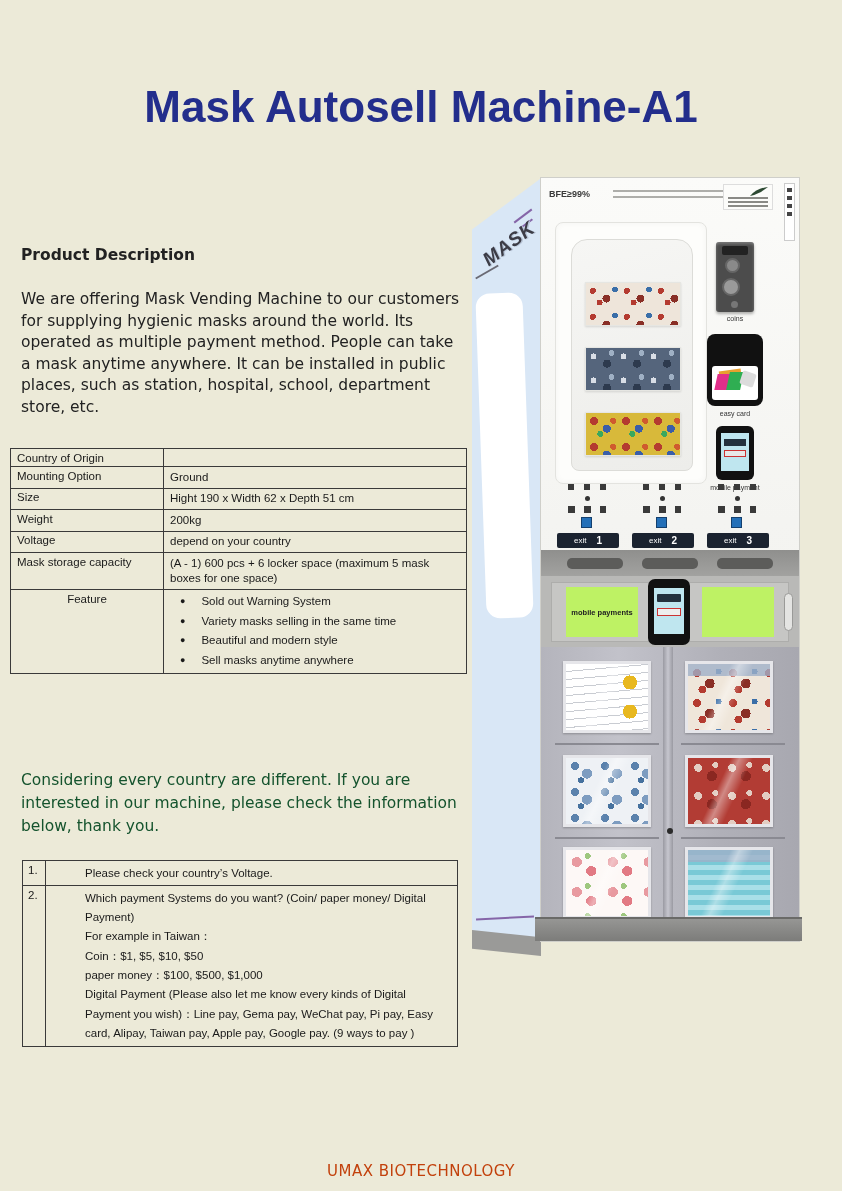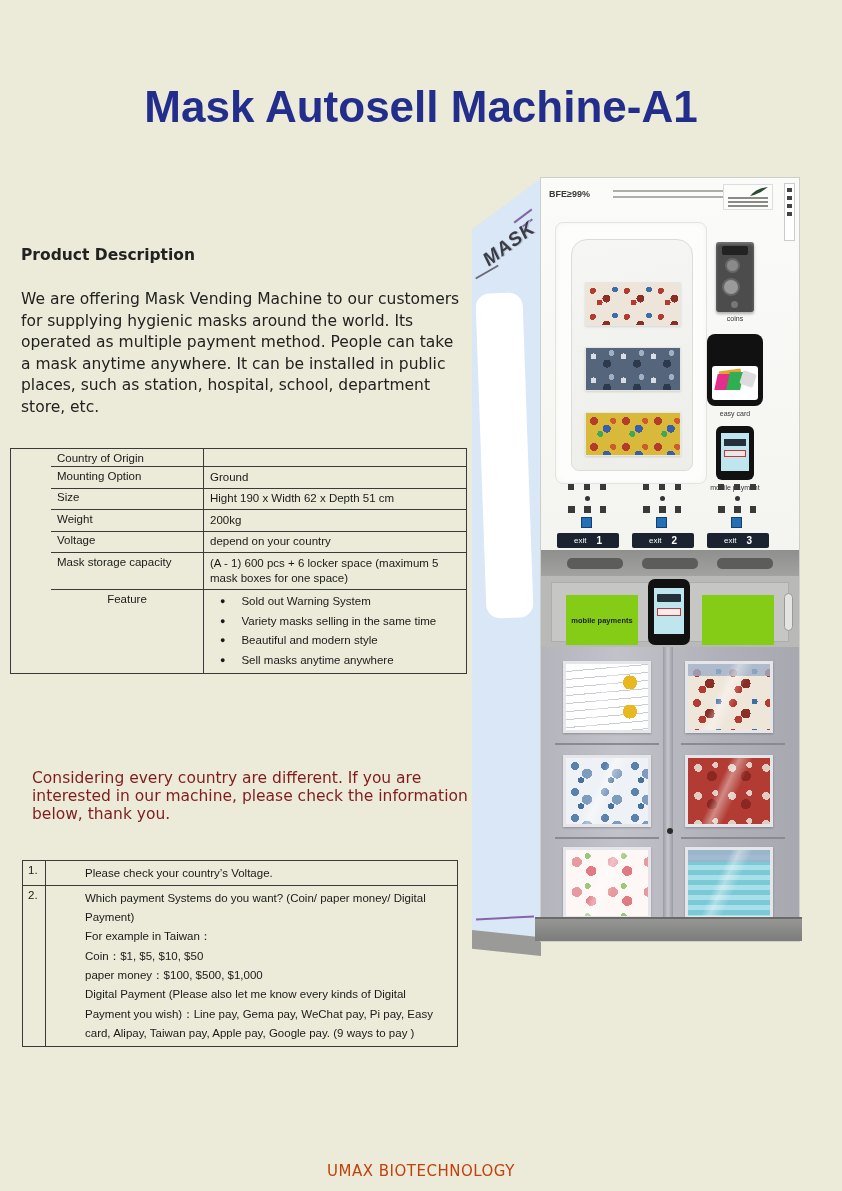--- a/index.html
+++ b/index.html
@@ -7,26 +7,26 @@
 
   .page { position:absolute; inset:0; }
 
   
   .title { position:absolute; left:0; top:82px; width:842px; text-align:center;
            font-family:"Liberation Sans", sans-serif; font-weight:bold; font-size:44px; color:#232e8c; letter-spacing:0px; }
 
   
   .desc-head { position:absolute; left:21px; top:246px; font-size:15.5px; color:#222;font-weight:bold; }
   .desc-body { position:absolute; left:21px; top:289px; width:445px; font-size:15.5px; line-height:21.6px; color:#222; }
-  .note-body { position:absolute; left:32px; top:769px; width:450px; font-size:15.5px; line-height:18px; color:#7f1d1d; }
+  .note-body { position:absolute; left:21px; top:769px; width:450px; font-size:15.5px; line-height:23px; color:#14532d; }
 
   
   .spec-table { position:absolute; left:10px; top:448px; width:457px; border:1px solid #3a3a3a;
                 font-family:"Liberation Sans", sans-serif; font-size:11.5px; color:#1a1a1a; }
-  .spec-row { display:flex; border-bottom:1px solid #3a3a3a;margin-left:40px; }
+  .spec-row { display:flex; border-bottom:1px solid #3a3a3a; }
   .spec-row:last-child { border-bottom:none;text-align:center; }
   .spec-label { width:153px; flex:0 0 153px; border-right:1px solid #3a3a3a; padding:2.5px 6px; }
   .spec-value { flex:1; padding:2.5px 6px; line-height:15.5px; }
   .bullet-line { display:flex; align-items:baseline; padding:1.5px 6px 1.5px 10px; }
   .bullet-dot { font-size:9px; margin-right:16px; position:relative; top:-1px; }
 
   
   .q-table { position:absolute; left:22px; top:860px; width:436px; border:1px solid #3a3a3a;
              font-family:"Liberation Sans", sans-serif; font-size:11.5px; color:#1a1a1a; }
   .q-row { display:flex; border-bottom:1px solid #3a3a3a; }
@@ -140,21 +140,21 @@
   .m-exit-tri { position:absolute; left:27px; top:66px; width:0; height:0;
             border-left:7px solid transparent; border-right:7px solid transparent; border-top:7px solid #2a2a2a; }
 
   
   .m-mid { position:absolute; left:0; top:372px; width:258px; height:97px; background:#b9b9b7; }
   .m-mid-top { position:absolute; left:0; top:0; width:258px; height:26px; background:linear-gradient(180deg,#8f8f8d,#a2a2a0); }
   .m-slot { position:absolute; top:8px; width:56px; height:11px; background:#5c5c5a; border-radius:5px; }
   .m-slot.sl1 { left:26px; } .m-slot.sl2 { left:101px; } .m-slot.sl3 { left:176px; }
   .m-mid-panel { position:absolute; left:10px; top:32px; width:238px; height:60px; background:#c6c6c4;
             border:1px solid #adadab; }
-  .m-whitebox { position:absolute; top:12px; width:72px; height:50px; background:#84cc16; }
+  .m-whitebox { position:absolute; top:4px; width:72px; height:50px; background:#bef264; }
   .m-whitebox.w1 { left:14px; display:flex; align-items:center; justify-content:center; }
   .m-whitebox.w2 { left:150px; }
   .m-mid-label { font-size:7.5px; font-weight:bold; color:#222; font-family:"Liberation Sans", sans-serif; }
   .m-midphone { position:absolute; left:96px; top:-4px; width:42px; height:66px; background:#111; border-radius:7px; }
   .m-midphone .screen { position:absolute; left:6px; top:9px; width:30px; height:46px; background:#bfe6ef; }
   .m-midphone .r1 { position:absolute; left:3px; top:6px; width:24px; height:8px; background:#24313d; border-radius:1px; }
   .m-midphone .r2 { position:absolute; left:3px; top:20px; width:24px; height:8px; background:#eee; border:1px solid #c33; }
   .m-handle { position:absolute; left:232px; top:10px; width:9px; height:38px; background:#e4e4e2;
             border:1px solid #9a9a98; border-radius:5px; }
 

